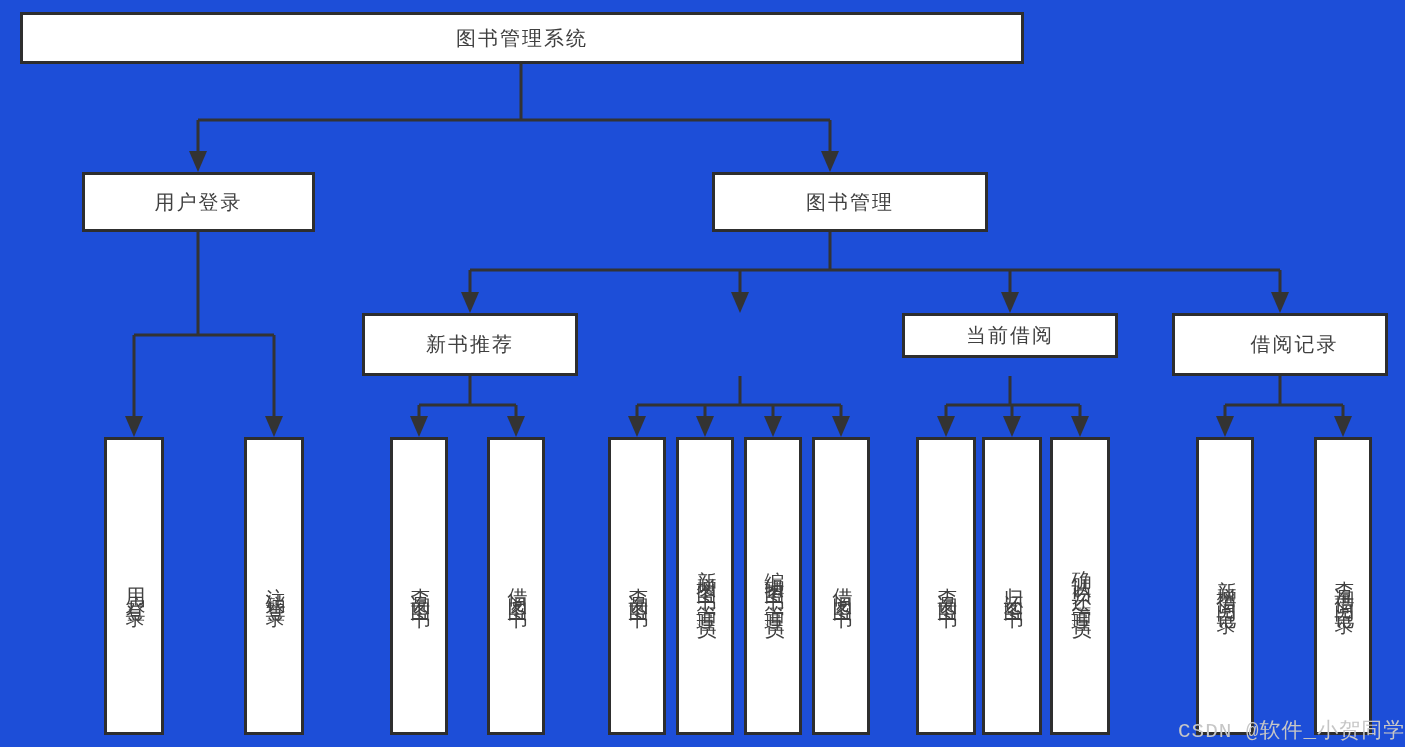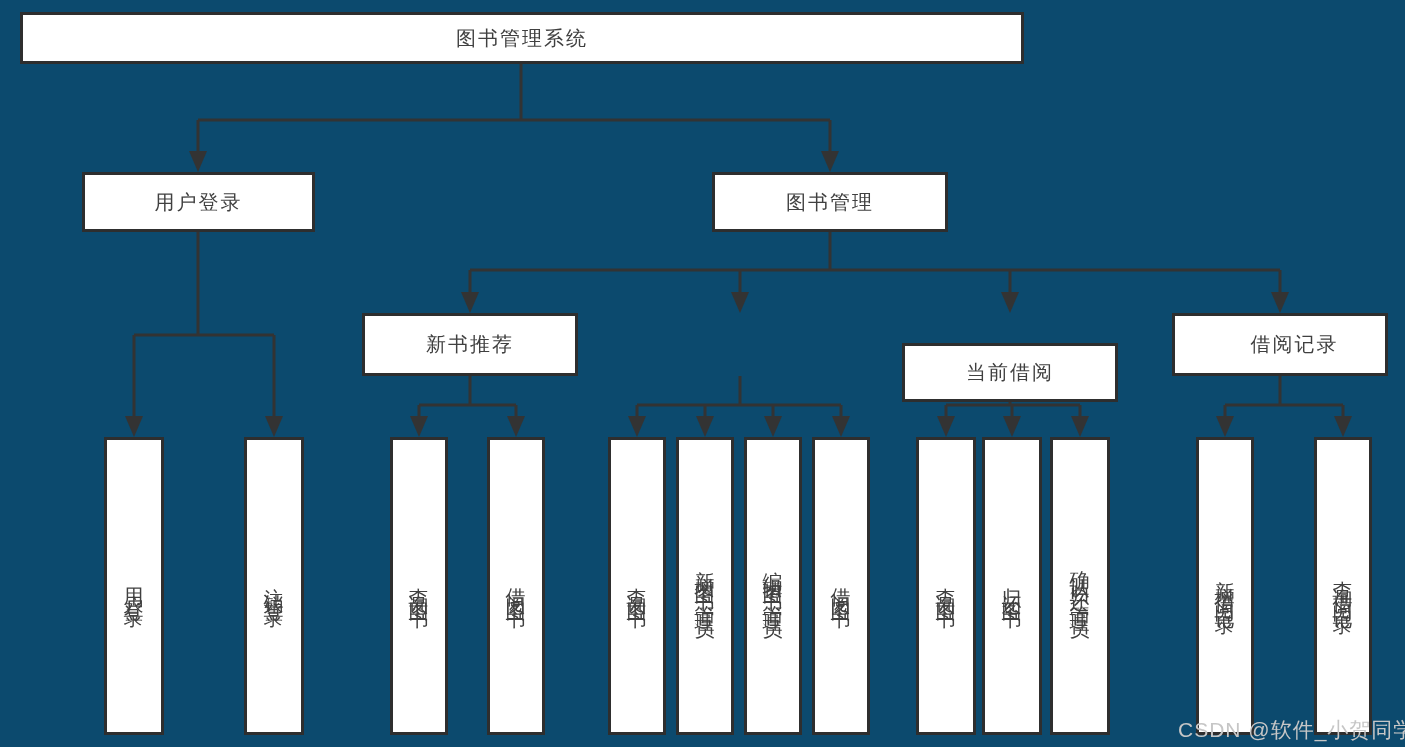--- a/index.html
+++ b/index.html
@@ -5,21 +5,22 @@
   html, body { margin: 0; padding: 0; }
   body {
     width: 1405px; height: 747px;
     background: #ffffff;
     font-family: "Liberation Sans", "DejaVu Sans", sans-serif;
     overflow: hidden;
   }
   #stage {
     position: relative;
     width: 1405px; height: 747px;
-    background: #0c4a6e;
+    background: #1d4ed8;
+    font-family: Liberation Mono, monospace;
   }
   #wires {
     position: absolute; left: 0; top: 0;
     width: 1405px; height: 747px;
     pointer-events: none;
   }
   .hbox {
     position: absolute;
     box-sizing: border-box;
     border: 3px solid #2e2e2e;
@@ -98,28 +99,28 @@
     </g>
   </svg>
 
   <div class="hbox" style="left:20px; top:12px; width:1004px; height:52px;">
     <span>图书管理系统</span>
   </div>
 
   <div class="hbox" style="left:82px; top:172px; width:233px; height:60px;">
     <span>用户登录</span>
   </div>
-  <div class="hbox" style="left:712px; top:172px; width:236px; height:60px;">
+  <div class="hbox" style="left:712px; top:172px; width:276px; height:60px;">
     <span>图书管理</span>
   </div>
 
   <div class="hbox" style="left:362px; top:313px; width:216px; height:63px;justify-content:center;">
     <span>新书推荐</span>
   </div>
-  <div class="hbox" style="left:902px; top:313px; width:216px; height:59px;margin-top:30px;">
+  <div class="hbox" style="left:902px; top:313px; width:216px; height:45px;">
     <span>当前借阅</span>
   </div>
   <div class="hbox" style="left:1172px; top:313px; width:216px; height:63px;padding-left:29px;">
     <span>借阅记录</span>
   </div>
 
   <div class="vbox" style="left:104px; top:437px; width:60px; height:298px;">
     <span>用户登录</span>
   </div>
   <div class="vbox" style="left:244px; top:437px; width:60px; height:298px;">

